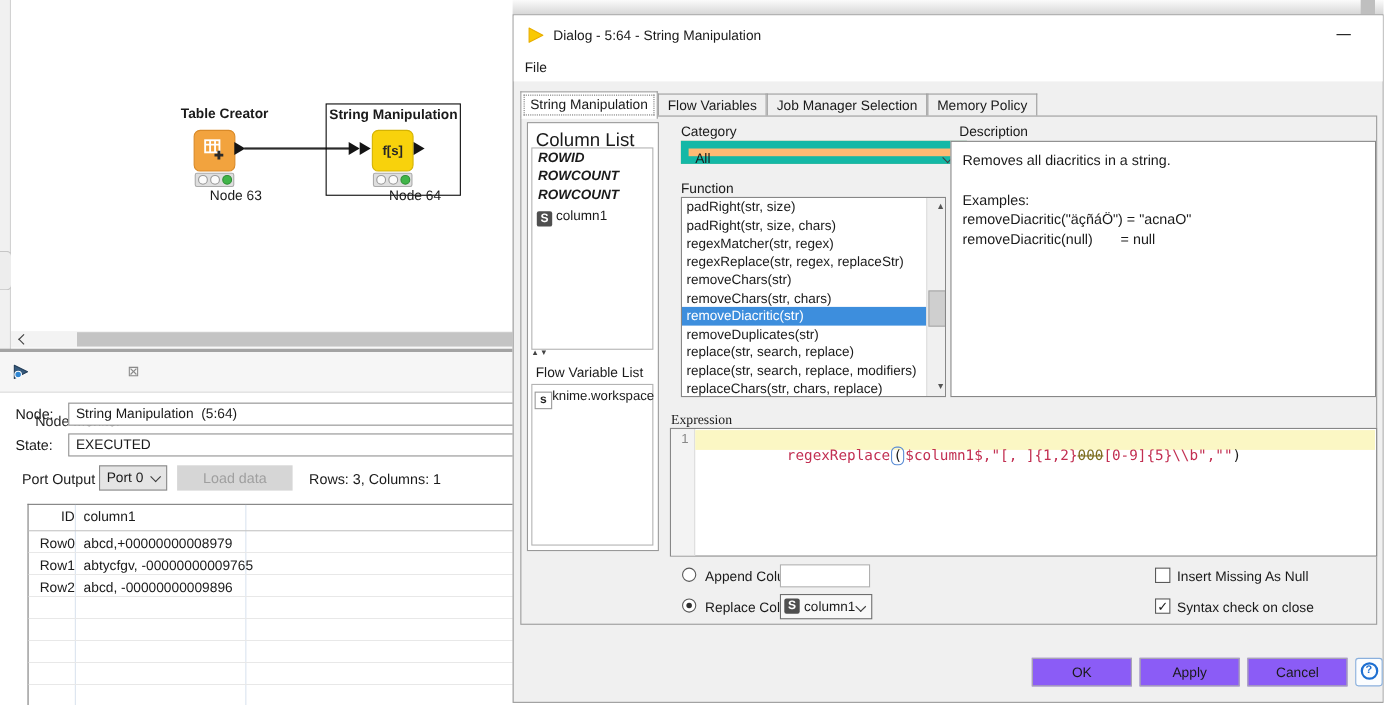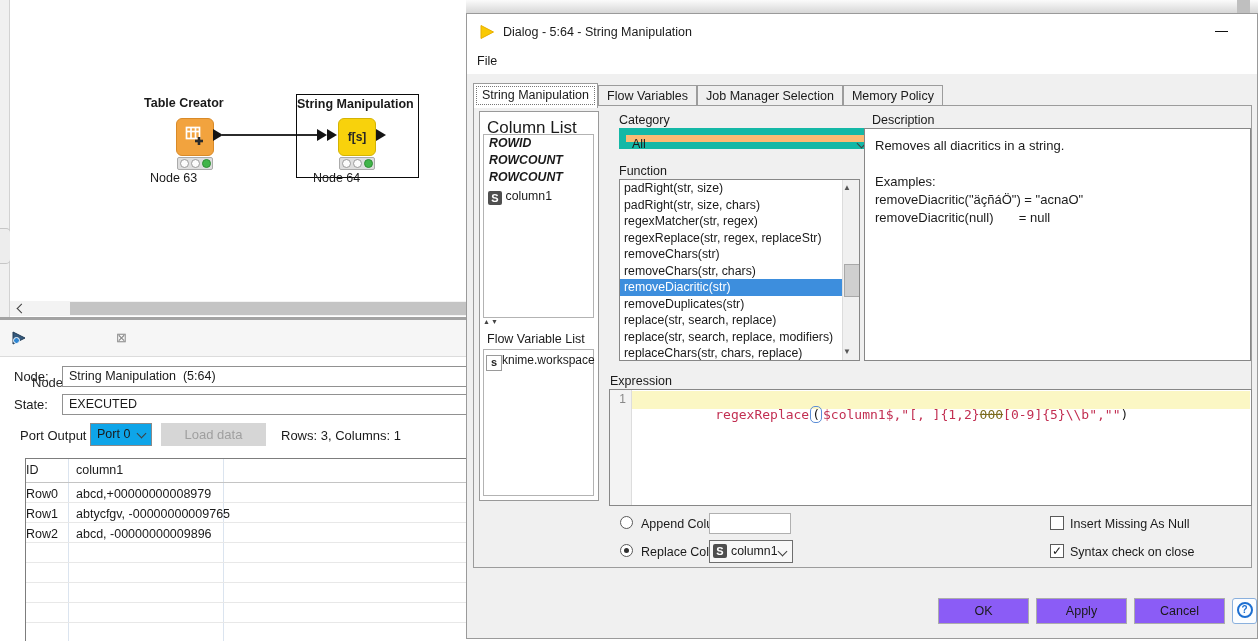--- a/index.html
+++ b/index.html
@@ -1,20 +1,20 @@
 <!DOCTYPE html>
 <html><head>
 <meta charset="utf-8">
 <style>
   html,body{margin:0;padding:0}
   #screen{position:relative;width:1258px;height:641px;background:#fff;overflow:hidden;
           font-family:"Liberation Sans",sans-serif;font-size:12.5px;color:#1a1a1a;}
   .abs{position:absolute}
   .bold{font-weight:bold}
-  .center{text-align:left}
+  .center{text-align:right}
   .chev{display:inline-block;width:6px;height:6px;border-right:1.6px solid #3f3f3f;border-bottom:1.6px solid #3f3f3f;transform:rotate(45deg)}
   .chev-left{transform:rotate(135deg)}
   .port{width:0;height:0;border-top:6px solid transparent;border-bottom:6px solid transparent;border-left:10px solid #141414}
   .light{display:inline-block;width:7px;height:7px;border-radius:50%;background:#fbfbfb;border:1px solid #9a9a9a;margin:1px 1px 0 1px;vertical-align:top}
   .light.green{background:#41b549;border-color:#2f8f36}
   .node-sq{border-radius:6px;width:36px;height:36px;display:flex;align-items:center;justify-content:center}
   .traffic{width:34px;height:11px;background:#dedede;border:1px solid #ababab;border-radius:2px;line-height:7px;text-align:center}
   .field{background:#fff;border:1px solid #919191;line-height:19px;padding:0 6px;white-space:pre;font-size:12.5px}
   .tab{height:21px;line-height:21px;padding:0 8px;border:1px solid #9c9c9c;border-bottom:none;background:#efefef;margin-top:2px}
   .tab.active{height:24px;line-height:23px;margin-top:0;background:#fff;outline:1px dotted #777;outline-offset:-4px;position:relative;z-index:3}
@@ -104,21 +104,21 @@
     <span class="abs" style="left:32px;top:11px;font-size:13px;color:#2b2b2b;margin-top:44px;">Node Monitor</span>
     <span class="abs" style="left:116px;top:10px;color:#8a8a8a;font-size:13px;">⊠</span>
 
     <span class="abs" style="left:14px;top:49px;font-size:13px;">Node:</span>
     <div class="abs field" style="left:62px;top:46px;width:392px;height:19px;">String Manipulation  (5:64)</div>
 
     <span class="abs" style="left:14px;top:77px;font-size:13px;">State:</span>
     <div class="abs field" style="left:62px;top:74px;width:392px;height:19px;">EXECUTED</div>
 
     <span class="abs" style="left:20px;top:108px;font-size:13px;">Port Output</span>
-    <div class="abs" style="left:90px;top:103px;width:62px;height:23px;background:#0ea5e9;border:1px solid #8a8a8a;box-sizing:border-box;padding-left:20px;">
+    <div class="abs" style="left:90px;top:103px;width:62px;height:23px;background:#e5e5e5;border:1px solid #8a8a8a;box-sizing:border-box;padding-left:20px;">
       <span class="abs" style="left:6px;top:3px;">Port 0</span>
       <span class="chev abs" style="right:6px;top:6px;"></span>
     </div>
     <div class="abs" style="left:161px;top:103px;width:105px;height:23px;background:#d6d6d6;color:#9f9f9f;text-align:center;line-height:23px;font-size:13px;">Load data</div>
     <span class="abs" style="left:281px;top:108px;font-size:13px;">Rows: 3, Columns: 1</span>
 
     <div class="abs" style="left:25px;top:138px;width:441px;height:183px;border-left:1px solid #7d7d7d;border-top:1px solid #7d7d7d;background:#fff;">
       <div class="abs" style="left:42px;top:0;width:1px;height:183px;background:#dbe4ef;"></div>
       <div class="abs" style="left:197px;top:0;width:1px;height:183px;background:#dbe4ef;"></div>
       <div class="abs" style="left:0;top:0;width:441px;height:23px;border-bottom:1px solid #c4c4c4;">
@@ -216,21 +216,21 @@
 
       <span class="abs" style="left:398px;top:7px;font-size:12.5px;">Description</span>
       <div class="abs" style="left:390px;top:22px;width:387px;height:233px;background:#fff;border:1px solid #878787;box-sizing:border-box;padding:8px 10px;">
         <div class="desc-line">Removes all diacritics in a string.</div>
         <div class="desc-line">&nbsp;</div>
         <div class="desc-line">Examples:</div>
         <div class="desc-line">removeDiacritic("äçñáÖ") = "acnaO"</div>
         <div class="desc-line">removeDiacritic(null)       = null</div>
       </div>
 
-      <span class="abs" style="left:136px;top:268px;font-size:12.5px;">Expression</span>
+      <span class="abs" style="left:136px;top:268px;font-size:12.5px;font-family:Liberation Serif, serif;">Expression</span>
       <div class="abs" style="left:135px;top:283px;width:643px;height:117px;background:#fff;border:1px solid #878787;box-sizing:border-box;">
         <div class="abs" style="left:0;top:0;width:22px;height:115px;background:#f3f3f3;border-right:1px solid #ddd;box-sizing:border-box;">
           <div class="mono-num" style="text-align:right;padding:2px 5px 0 0;">1</div>
         </div>
         <div class="abs" style="left:22px;top:1px;right:1px;height:18px;background:#fbf7c4;"></div>
         <div class="abs code" style="left:27px;top:2px;">
           <span class="tok">regexReplace</span><span class="tok-po code">(</span><span class="tok">$column1$</span><span class="tok">,</span><span class="tok">"[, ]{1,2}</span><span class="tok-zeros">000</span><span class="tok">[0-9]{5}\\b"</span><span class="tok">,</span><span class="tok">""</span><span class="tok-pc code">)</span>
         </div>
       </div>
 

